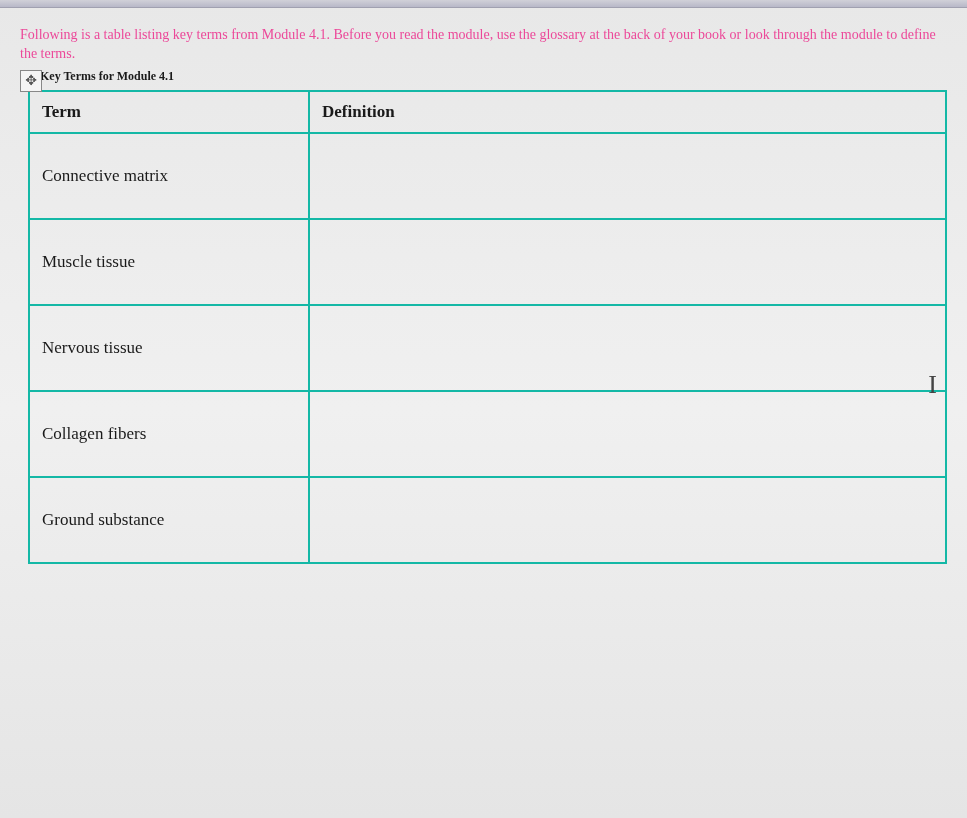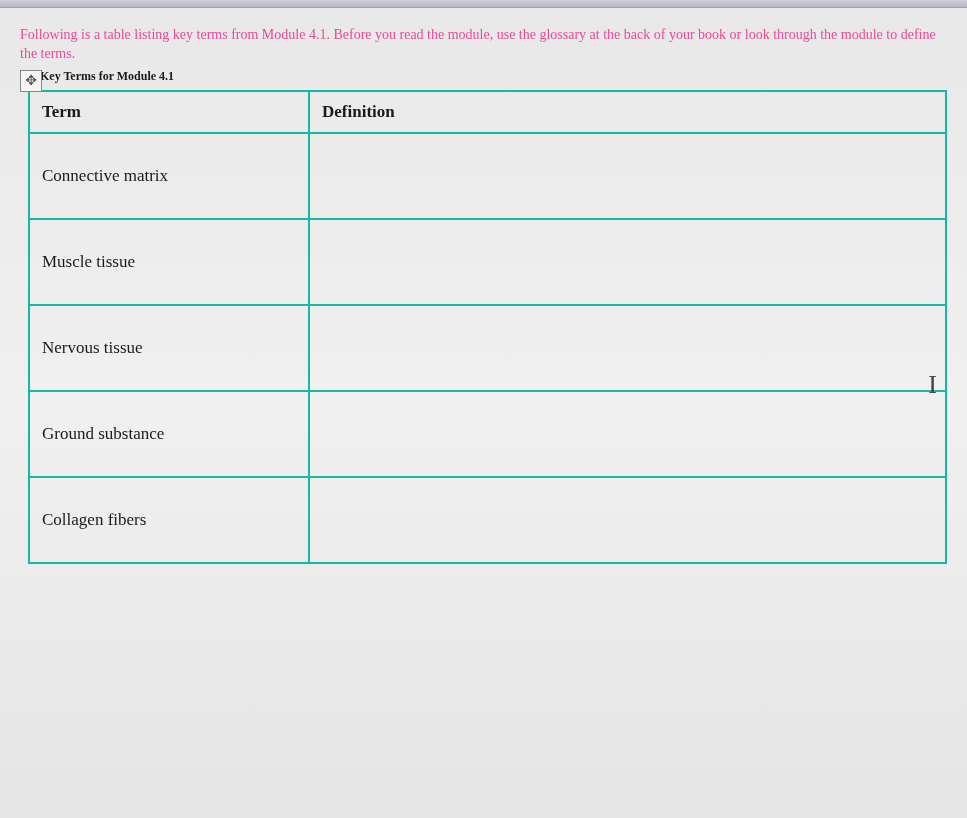--- a/index.html
+++ b/index.html
@@ -112,24 +112,24 @@
       </tr>
       <tr>
         <td>Muscle tissue</td>
         <td></td>
       </tr>
       <tr>
         <td>Nervous tissue</td>
         <td></td>
       </tr>
       <tr>
-        <td>Ground substance</td>
+        <td>Collagen fibers</td>
         <td></td>
       </tr>
       <tr>
-        <td>Collagen fibers</td>
+        <td>Ground substance</td>
         <td></td>
       </tr>
     </tbody>
   </table>
 </div>
 
 <div class="cursor-ibeam">I</div>
 
 </body></html>

